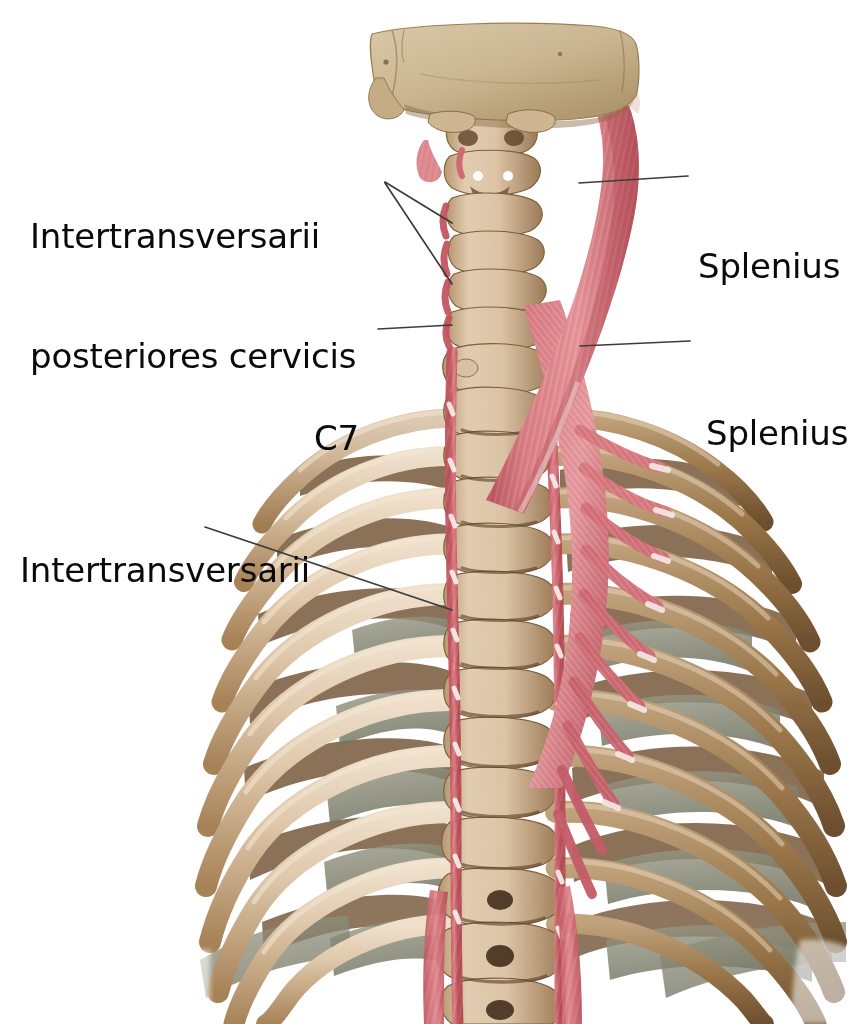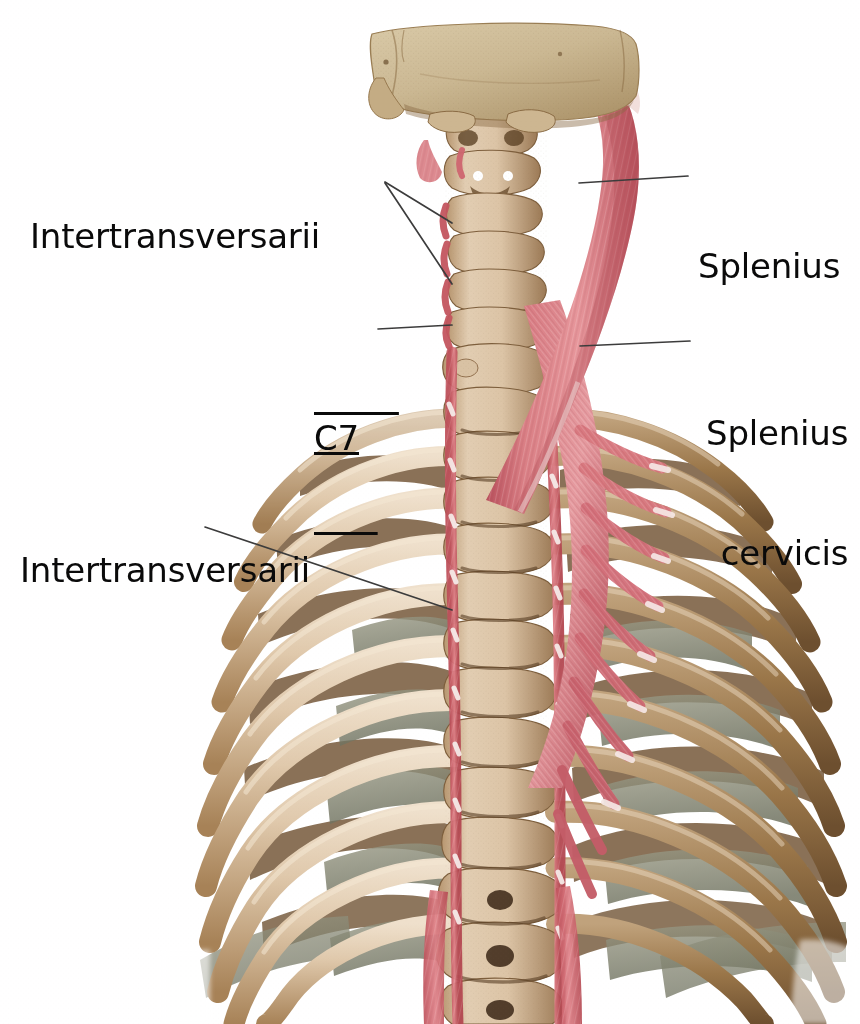--- a/index.html
+++ b/index.html
@@ -429,33 +429,33 @@
       <line x1="579" y1="183" x2="688" y2="176" stroke="#3c3c3c" stroke-width="1.7" stroke-linecap="round"></line>
       <line x1="378" y1="329" x2="452" y2="325" stroke="#3c3c3c" stroke-width="1.7" stroke-linecap="round"></line>
       <line x1="580" y1="346" x2="690" y2="341" stroke="#3c3c3c" stroke-width="1.7" stroke-linecap="round"></line>
       <line x1="205" y1="527" x2="452" y2="610" stroke="#3c3c3c" stroke-width="1.7" stroke-linecap="round"></line>
     </svg>
 
     <div id="labels">
 
       <div class="lbl" style="left:30px;top:108px;">
         <div>Intertransversarii</div>
+        <div>posteriores cervicis</div>
       </div>
 
       <div class="lbl r" style="left:698px;top:138px;">
         <div>Splenius</div>
       </div>
 
-      <div class="lbl" style="left:314px;top:310px;text-decoration:underline;">
+      <div class="lbl" style="left:314px;top:310px;">
         <div>C7</div>
       </div>
 
       <div class="lbl r" style="left:706px;top:305px;">
         <div>Splenius</div>
-        <div>cervicis</div>
       </div>
 
       <div class="lbl" style="left:20px;top:442px;">
         <div>Intertransversarii</div>
       </div>
 
     </div>
   </div>
 
 </body></html>

